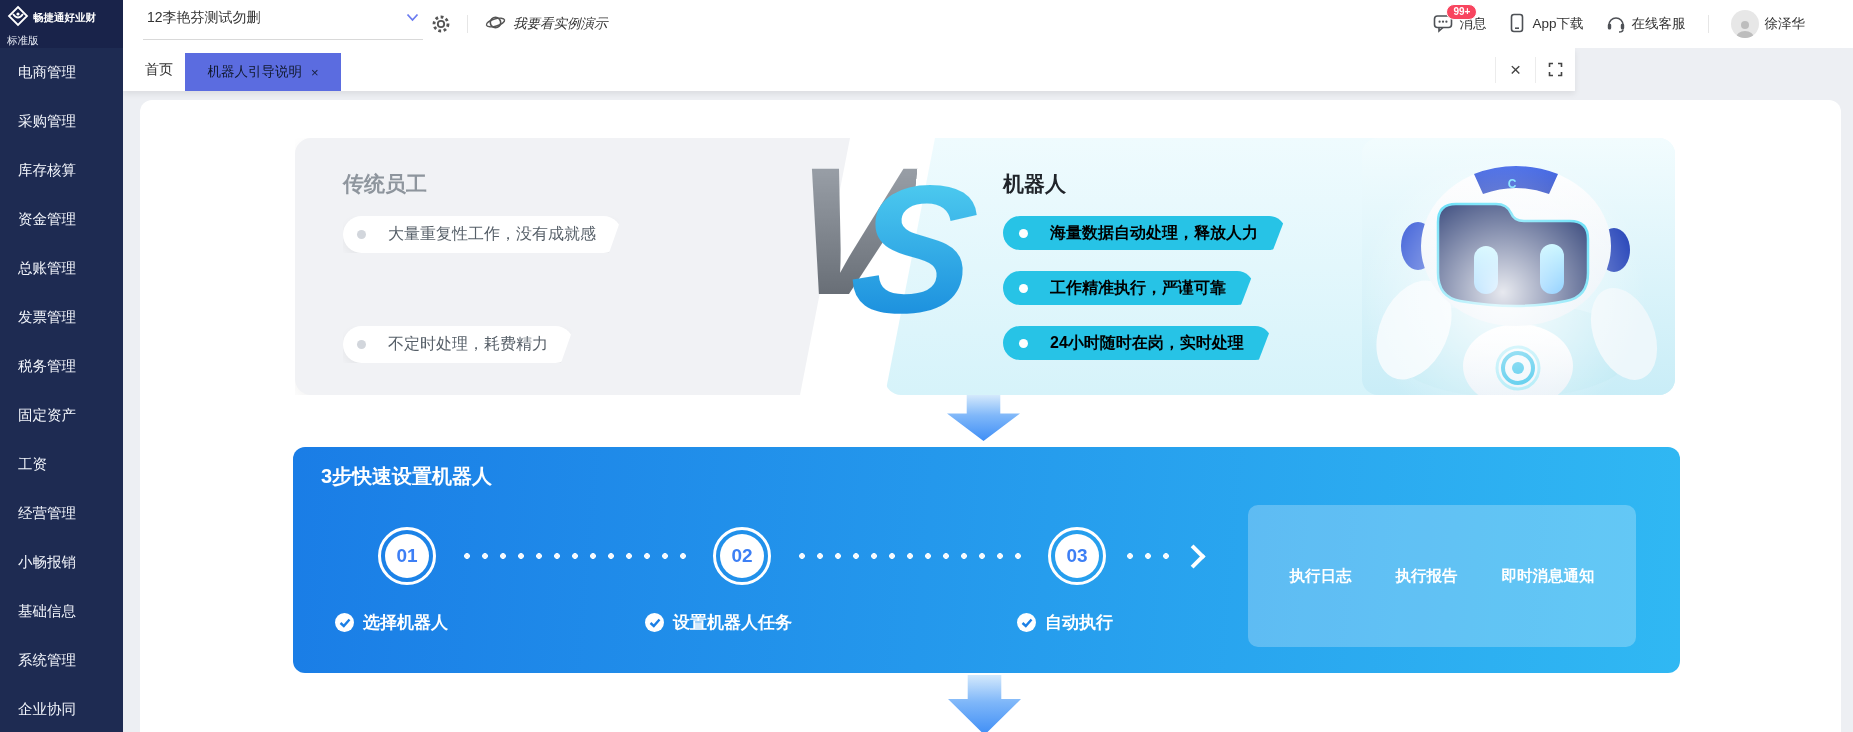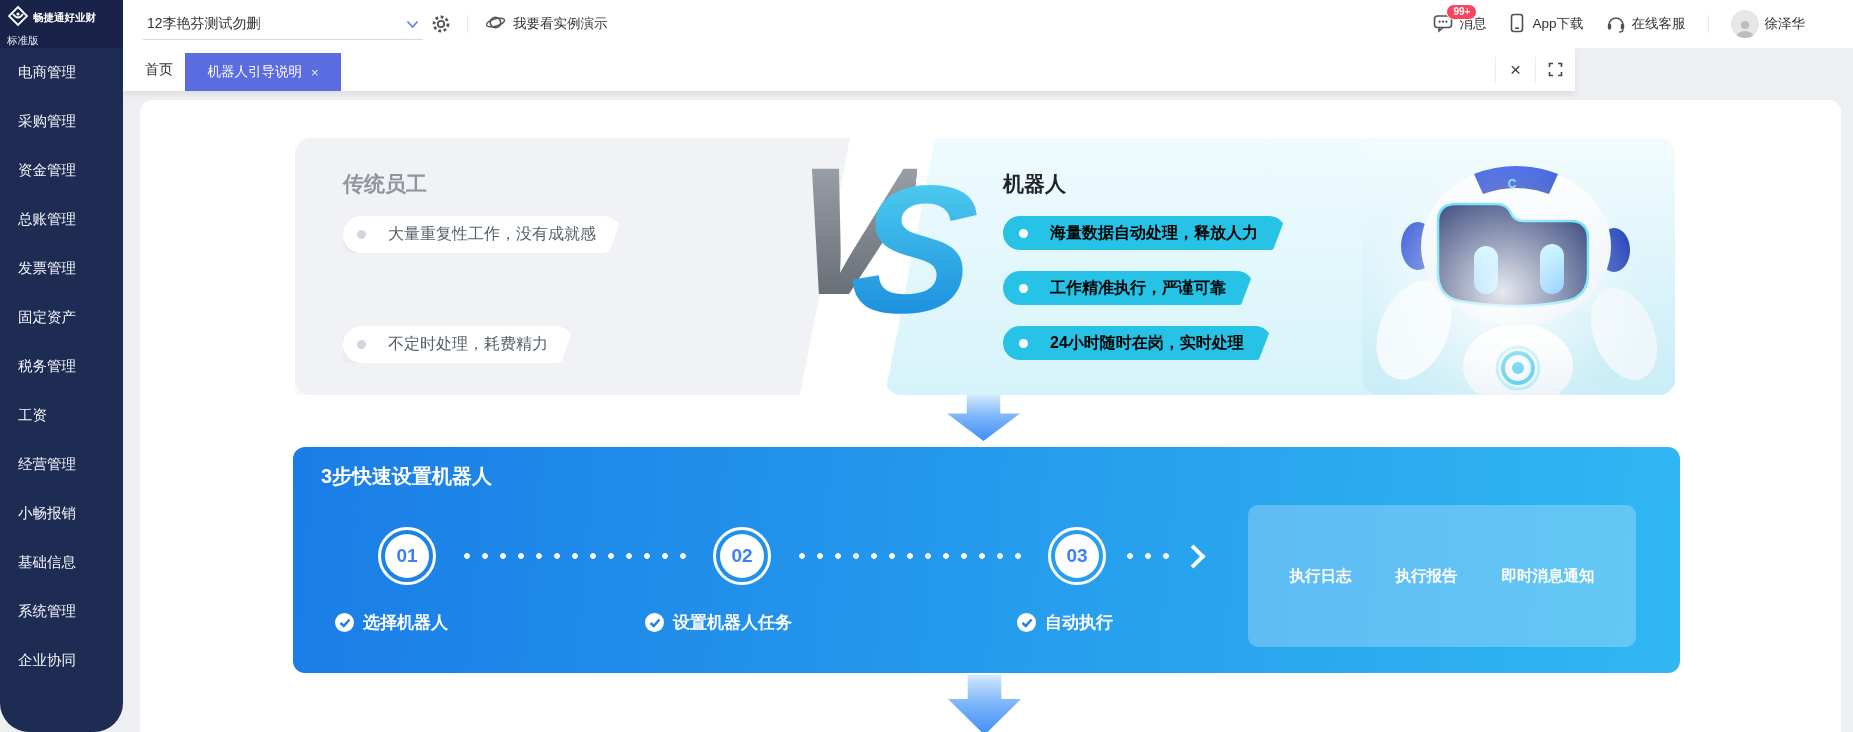--- a/index.html
+++ b/index.html
@@ -1,50 +1,50 @@
 <!DOCTYPE html>
 <html><head>
 <meta charset="utf-8">
 <style>
   * { margin:0; padding:0; box-sizing:border-box; }
   html,body { width:1853px; height:732px; overflow:hidden; background:#EDEFF3;
     font-family:"Liberation Sans","DejaVu Sans",sans-serif; }
   .page { position:relative; width:1853px; height:732px; }
 
   
-  .sidebar { position:absolute; left:0; top:0; width:123px; height:732px; background:#1E2B52; z-index:10;border-radius:29px; }
+  .sidebar { position:absolute; left:0; top:0; width:123px; height:732px; background:#1E2B52; z-index:10; }
   .logo-block { height:48px; background:#19234A; padding:5px 7px 3px 7px; color:#fff; }
   .logo-row { display:flex; align-items:center; gap:4px; }
   .brand-name { font-size:10.5px; font-weight:bold; color:#fff; white-space:nowrap; }
   .edition { font-size:10.5px; color:#E8ECF6; margin-top:3px; }
   .side-item { height:49px; display:flex; align-items:center; padding-left:18px;
     font-size:14.5px; color:#F2F5FB; cursor:pointer; }
 
   
   .topbar { position:absolute; left:123px; top:0; width:1730px; height:48px; background:#fff; z-index:6; }
   .acct-select { position:absolute; left:20px; top:9px; width:280px; height:31px;
-    border-bottom:1px solid #D9D9D9; display:flex; align-items:center; justify-content:space-between;
+    border-bottom:1px solid #D9D9D9; display:flex; align-items:flex-start; justify-content:space-between;
     font-size:14px; color:#333; cursor:pointer; padding:0 4px; }
   .gear-btn { position:absolute; left:305px; top:13px; width:26px; height:26px; display:flex; align-items:center; justify-content:center; cursor:pointer; }
   .v-div { position:absolute; width:1px; height:18px; background:#E6E6E6; top:15px; }
   .demo-btn { position:absolute; left:362px; top:0; height:48px; display:flex; align-items:center; gap:7px;
-    font-size:13.5px; color:#333; cursor:pointer; }
+    font-size:13.5px; color:#333; cursor:pointer;font-style:italic; }
   .topbar-right { position:absolute; right:48px; top:0; height:48px; display:flex; align-items:center; gap:22px; }
   .tb-item { display:flex; align-items:center; gap:6px; font-size:13.5px; color:#333; cursor:pointer; position:relative; }
   .badge { position:absolute; top:-9px; left:13px; background:#F8455F; color:#fff; font-size:10px; font-weight:bold;
     padding:1px 6px 2px 6px; border-radius:9px; border:1px solid #fff; line-height:11px; }
   .avatar { width:28px; height:28px; border-radius:50%; background:#E7E7E7; display:flex; align-items:flex-end; justify-content:center; overflow:hidden; }
   .tb-sep { width:1px; height:18px; background:#E6E6E6; }
 
   
   .tabbar { position:absolute; left:123px; top:48px; width:1452px; height:43px; background:#fff;
     box-shadow:0 3px 6px rgba(0,0,0,0.08); z-index:5; }
   .tab-home { position:absolute; left:8px; top:0; height:43px; padding:0 14px; display:flex; align-items:center;
     font-size:14px; color:#333; cursor:pointer; }
-  .tab-active { position:absolute; left:62px; top:5px; height:38px; width:156px; background:#5B6CE0; color:#ffffff;
+  .tab-active { position:absolute; left:62px; top:5px; height:38px; width:156px; background:#5B6CE0; color:#0f172a;
     display:flex; align-items:center; justify-content:center; gap:9px; font-size:13.5px; cursor:pointer; }
   .tab-x { font-size:13px; opacity:.9; cursor:pointer; }
   .tab-controls { position:absolute; right:0; top:0; height:43px; display:flex; align-items:center; }
   .tc-sep { width:1px; height:26px; background:#ECECEC; }
   .tc-btn { width:39px; height:43px; display:flex; align-items:center; justify-content:center; cursor:pointer; color:#444; }
   .tc-close { font-size:19px; font-weight:300; }
 
   
   .main { position:absolute; left:123px; top:91px; width:1730px; height:641px; background:#EDEFF3; }
   .white-panel { position:absolute; left:17px; top:9px; right:12px; bottom:0; background:#fff; border-radius:12px 12px 0 0; }
@@ -124,25 +124,26 @@
             <path d="M6 9 q5 7 10 0" fill="none" stroke="#fff" stroke-width="1.8"></path>
             <circle cx="11" cy="9" r="1.6" fill="#fff"></circle>
           </svg>
         </span>
         <span class="brand-name">畅捷通好业财</span>
       </div>
       <div class="edition">标准版</div>
     </div>
     <div class="side-item">电商管理</div>
     <div class="side-item">采购管理</div>
+    <div class="side-item">库存核算</div>
     <div class="side-item">资金管理</div>
     <div class="side-item">总账管理</div>
     <div class="side-item">发票管理</div>
+    <div class="side-item">税务管理</div>
     <div class="side-item">固定资产</div>
-    <div class="side-item">税务管理</div>
     <div class="side-item">工资</div>
     <div class="side-item">经营管理</div>
     <div class="side-item">小畅报销</div>
     <div class="side-item">基础信息</div>
     <div class="side-item">系统管理</div>
     <div class="side-item">企业协同</div>
   </div>
 
   <div class="topbar">
     <div class="acct-select">

